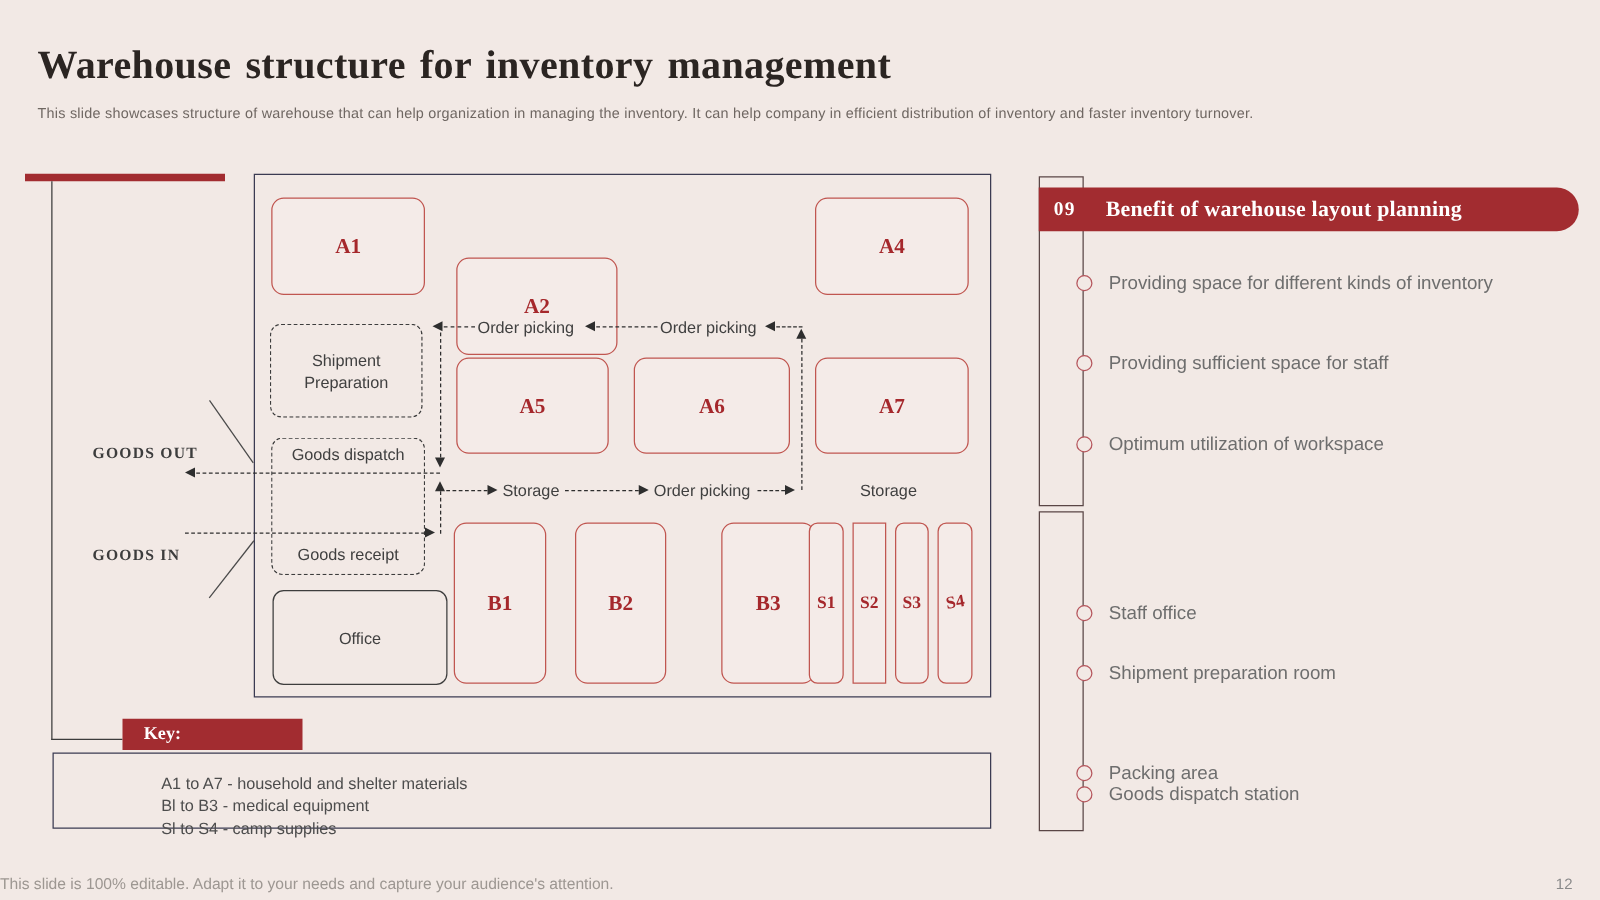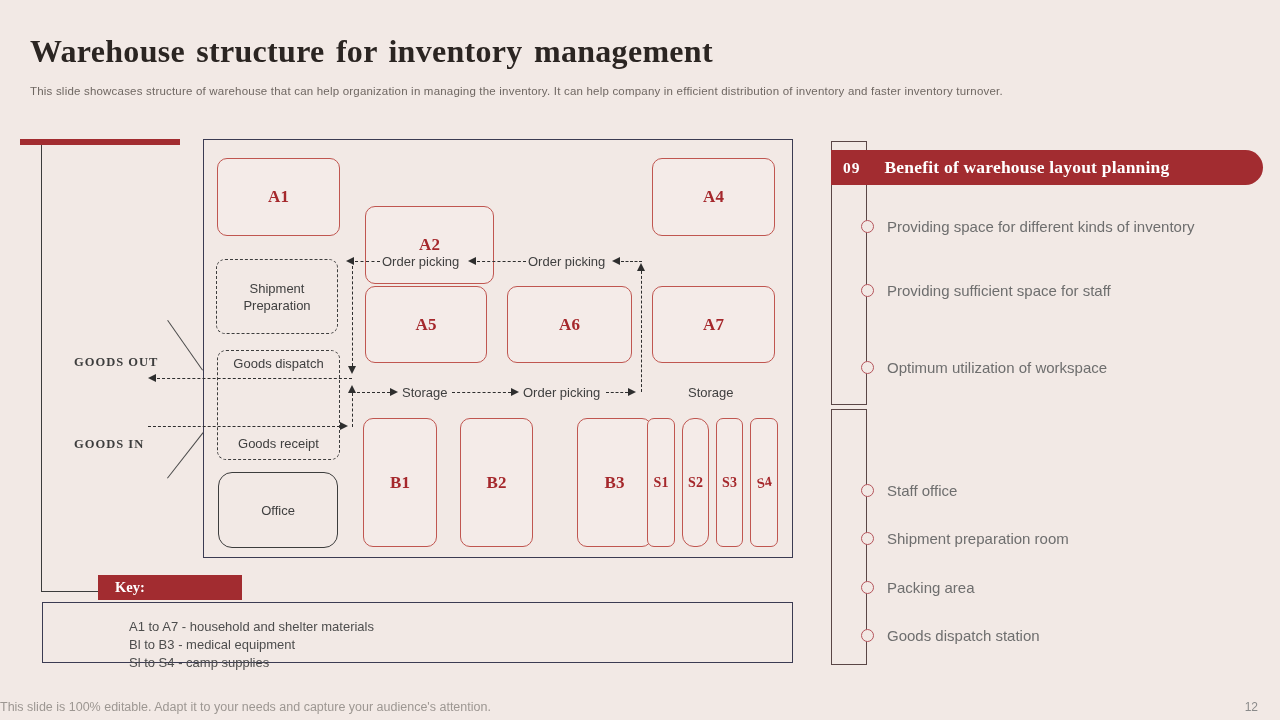--- a/index.html
+++ b/index.html
@@ -136,38 +136,38 @@
   <div class="abs hdash" style="left:357px; top:392px; width:33px;"></div>
   <div class="abs tri-r" style="left:390px; top:388px;"></div>
   <div class="abs dlabel" style="left:402px; top:385px;">Storage</div>
   <div class="abs hdash" style="left:452px; top:392px; width:59px;"></div>
   <div class="abs tri-r" style="left:511px; top:388px;"></div>
   <div class="abs dlabel" style="left:523px; top:385px;">Order picking</div>
   <div class="abs hdash" style="left:606px; top:392px; width:22px;"></div>
   <div class="abs tri-r" style="left:628px; top:388px;"></div>
   <div class="abs dlabel" style="left:688px; top:385px;">Storage</div>
 
-  <div class="abs solidbox" style="left:218px; top:472px; width:120px; height:76px;border-radius:14px;">
+  <div class="abs solidbox" style="left:218px; top:472px; width:140px; height:76px;">
     <span class="dlabel">Office</span>
   </div>
 
   <div class="abs rbox" style="left:363px; top:418px; width:74px; height:129px;">
       <span class="zlabel">B1</span>
     </div>
   <div class="abs rbox" style="left:460px; top:418px; width:73px; height:129px;">
       <span class="zlabel">B2</span>
     </div>
   <div class="abs rbox" style="left:557px; top:418px; width:75px; height:129px;margin-left:20px;">
       <span class="zlabel">B3</span>
     </div>
 
   <div class="abs rbox" style="left:647px; top:418px; width:28px; height:129px; border-radius:7px;">
       <span class="slabel">S1</span>
     </div>
-  <div class="abs rbox" style="left:682px; top:418px; width:27px; height:129px; border-radius:12px;">
+  <div class="abs rbox" style="left:682px; top:418px; width:27px; height:129px; border-radius:0;">
       <span class="slabel">S2</span>
     </div>
   <div class="abs rbox" style="left:716px; top:418px; width:27px; height:129px; border-radius:7px;">
       <span class="slabel">S3</span>
     </div>
   <div class="abs rbox" style="left:750px; top:418px; width:28px; height:129px; border-radius:7px;">
       <span class="slabel" style="transform:rotate(-10deg);">S4</span>
     </div>
 
   <div class="abs key-badge" style="left:98px; top:575px; width:144px; height:25px;">
@@ -186,35 +186,35 @@
     <span class="sec-title">Benefit of warehouse layout planning</span>
   </div>
   <div class="abs bullet-row" style="left:861px; top:217px;">
     <span class="bullet-dot"></span>
     <span class="bullet-text">Providing space for different kinds of inventory</span>
   </div>
   <div class="abs bullet-row" style="left:861px; top:281px;">
     <span class="bullet-dot"></span>
     <span class="bullet-text">Providing sufficient space for staff</span>
   </div>
-  <div class="abs bullet-row" style="left:861px; top:358px;">
+  <div class="abs bullet-row" style="left:861px; top:346px;">
     <span class="bullet-dot"></span>
     <span class="bullet-text">Optimum utilization of workspace</span>
   </div>
 
   <div class="abs sec-rect" style="left:831px; top:409px; width:36px; height:256px;"></div>
   <div class="abs bullet-row" style="left:861px; top:481px;">
     <span class="bullet-dot"></span>
     <span class="bullet-text">Staff office</span>
   </div>
   <div class="abs bullet-row" style="left:861px; top:529px;">
     <span class="bullet-dot"></span>
     <span class="bullet-text">Shipment preparation room</span>
   </div>
-  <div class="abs bullet-row" style="left:861px; top:578px;">
+  <div class="abs bullet-row" style="left:861px; top:609px;">
     <span class="bullet-dot"></span>
     <span class="bullet-text">Packing area</span>
   </div>
   <div class="abs bullet-row" style="left:861px; top:626px;">
     <span class="bullet-dot"></span>
     <span class="bullet-text">Goods dispatch station</span>
   </div>
 
   <div class="abs footer" style="left:0; top:700px;">This slide is 100% editable. Adapt it to your needs and capture your audience's attention.</div>
   <div class="abs pagenum" style="left:1228px; top:700px; width:30px; text-align:right;">12</div>

